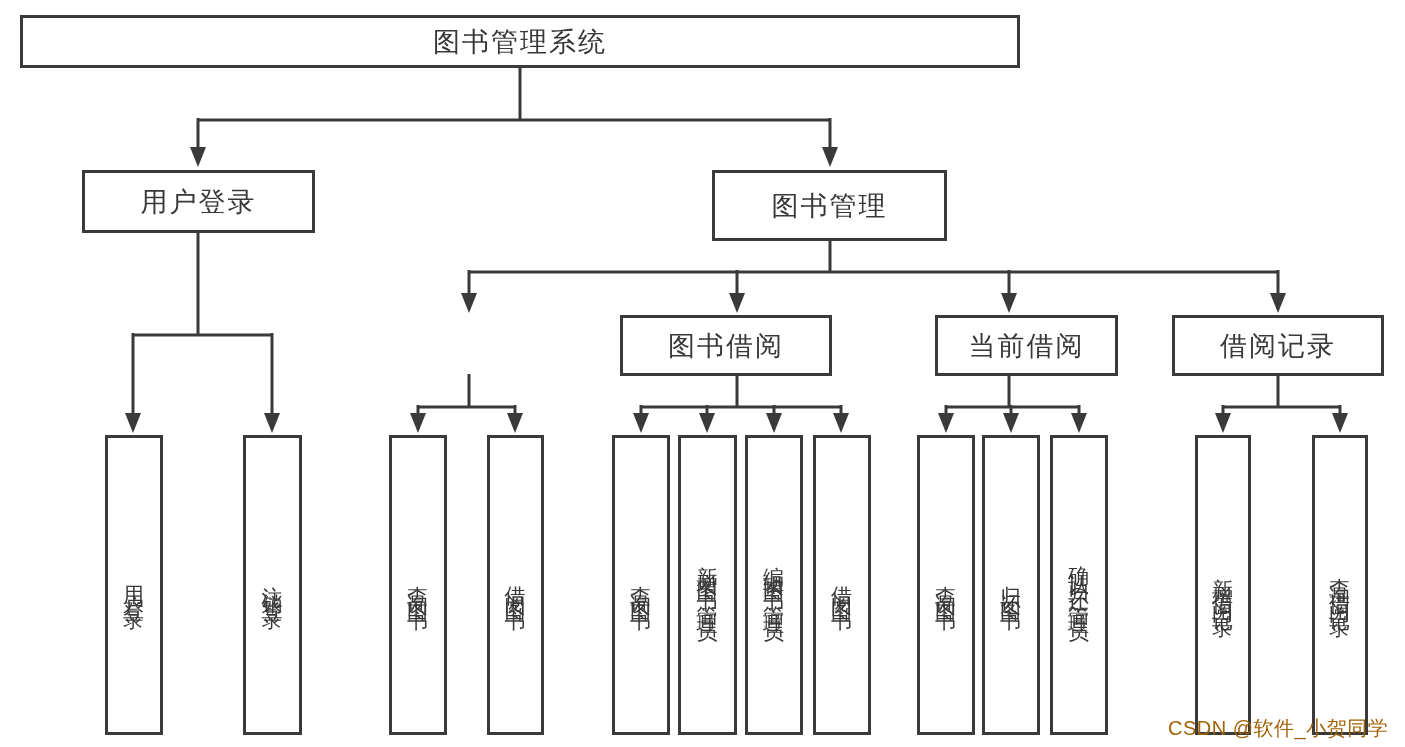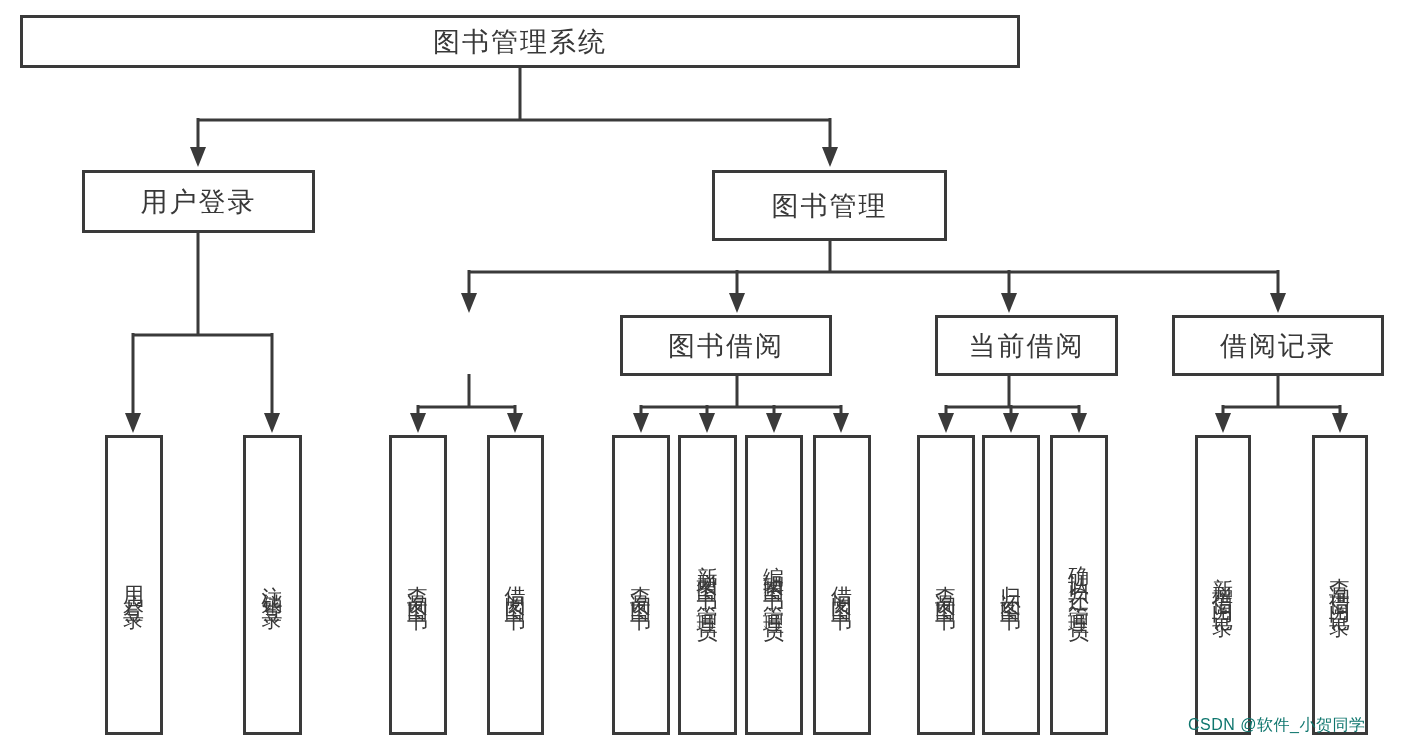--- a/index.html
+++ b/index.html
@@ -33,25 +33,24 @@
     text-orientation: mixed;
     font-size: 21px;
     letter-spacing: 8px;
     line-height: 1;
   }
   .watermark {
     position: absolute;
     left: 1168px;
     top: 715px;
     z-index: 3;
-    font-size: 16px;
-    color: #0f766e;
+    font-size: 20px;
+    color: #a16207;
     letter-spacing: 0.5px;
     white-space: nowrap;
-    margin-left: 20px;
   }
 </style>
 </head>
 <body>
 
 <div class="stage">
 
   <svg class="wires" width="1405" height="747" viewBox="0 0 1405 747">
     <defs>
       <path id="ah" d="M -8 -20 L 8 -20 L 0 0 Z" fill="#3a3a3a"></path>

